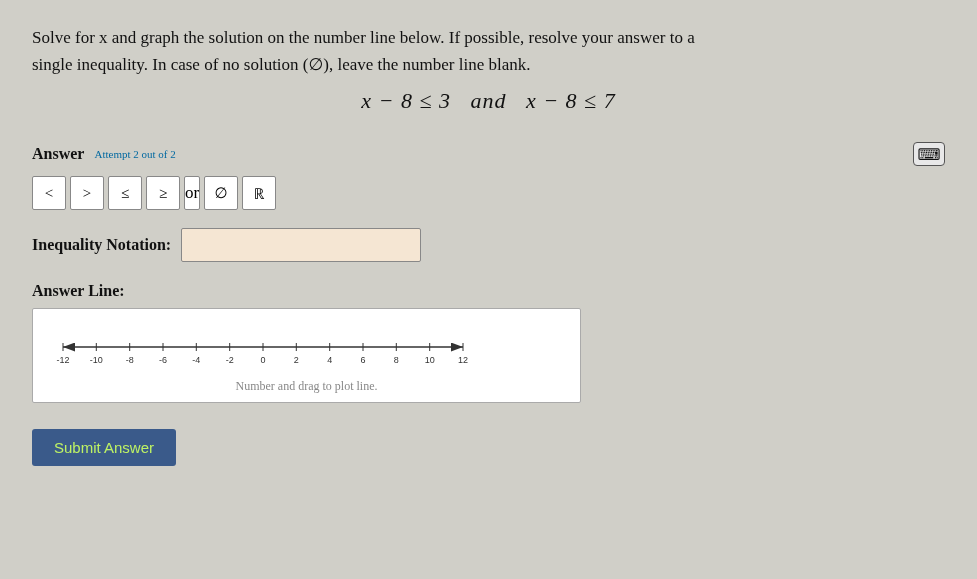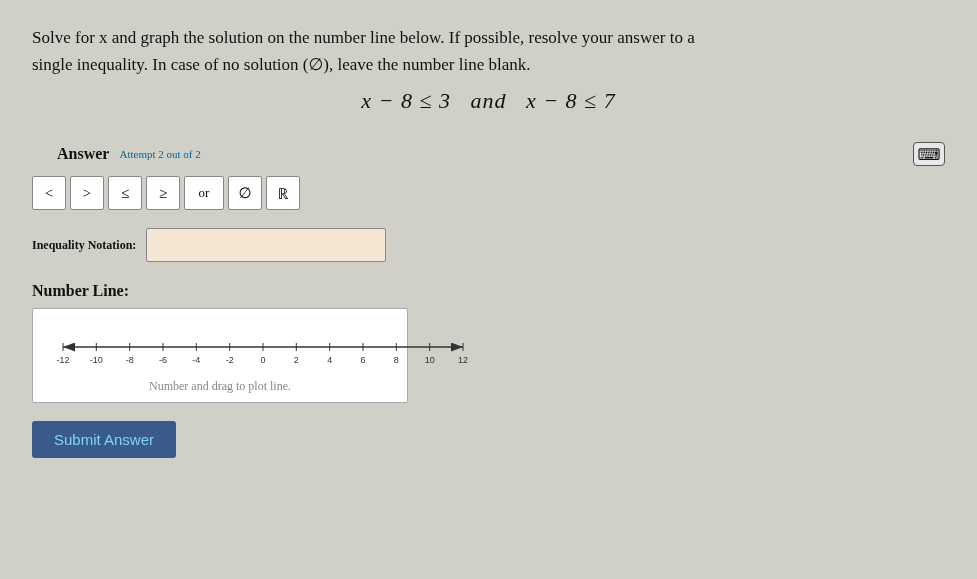--- a/index.html
+++ b/index.html
@@ -28,21 +28,20 @@
     }
     .answer-header {
       display: flex;
       align-items: center;
       gap: 10px;
       margin-bottom: 10px;
     }
     .answer-label {
       font-weight: bold;
       font-size: 16px;
-      margin-left: 25px;
     }
     .attempt-label {
       font-size: 11px;
       color: #0369a1;
     }
     .keyboard-icon {
       margin-left: auto;
       width: 32px;
       height: 24px;
       border: 1.5px solid #555;
@@ -64,69 +63,69 @@
       background: white;
       font-size: 15px;
       cursor: pointer;
       display: flex;
       align-items: center;
       justify-content: center;
       font-family: Georgia, serif;
       border-radius: 2px;
     }
     .or-btn {
-      width: 40px;
-      font-size: 13px;
+      width: 16px;
+      font-size: 17px;
     }
     .inequality-row {
       display: flex;
       align-items: center;
       gap: 10px;
       margin-bottom: 20px;
     }
     .inequality-label {
-      font-size: 12px;
+      font-size: 16px;
       font-weight: bold;
     }
     .inequality-input {
       width: 240px;
       height: 34px;
       background: #f5e6d3;
       border: 1.5px solid #888;
       border-radius: 2px;
       font-size: 15px;
       padding: 4px 8px;
     }
     .number-line-label {
       font-size: 16px;
       font-weight: bold;
       margin-bottom: 8px;
     }
     .number-line-container {
       border: 1.5px solid #aaa;
       background: white;
-      width: 376px;
+      width: 549px;
       padding: 16px 20px 8px 20px;
-      margin-bottom: 14px;
+      margin-bottom: 22px;
       border-radius: 2px;
     }
     .number-line-svg {
       display: block;
       width: 420px;
       height: 50px;
     }
     .click-drag-hint {
       text-align: center;
       font-size: 12px;
       color: #888;
       margin-top: 4px;
     }
     .submit-btn {
       background: #3a5a8a;
-      color: #7dd3fc;
+      color: #bef264;
       border: none;
       padding: 10px 22px;
       font-size: 15px;
       cursor: pointer;
       border-radius: 3px;
       margin-top: 4px;
     }
     .main-content {
       background: #d0cfc8;
       padding: 0;
@@ -160,21 +159,21 @@
     <button class="sym-btn or-btn">or</button>
     <button class="sym-btn">∅</button>
     <button class="sym-btn">ℝ</button>
   </div>
 
   <div class="inequality-row">
     <span class="inequality-label">Inequality Notation:</span>
     <input class="inequality-input" type="text" style="">
   </div>
 
-  <div class="number-line-label">Number Line:</div>
+  <div class="number-line-label">Answer Line:</div>
 
   <div class="number-line-container">
     <svg class="number-line-svg" viewBox="0 0 420 50" xmlns="http://www.w3.org/2000/svg">
 
       <defs>
         <marker id="arrowhead-right" markerWidth="8" markerHeight="6" refX="8" refY="3" orient="auto">
           <polygon points="0 0, 8 3, 0 6" fill="#333"></polygon>
         </marker>
         <marker id="arrowhead-left" markerWidth="8" markerHeight="6" refX="0" refY="3" orient="auto">
           <polygon points="8 0, 0 3, 8 6" fill="#333"></polygon>

